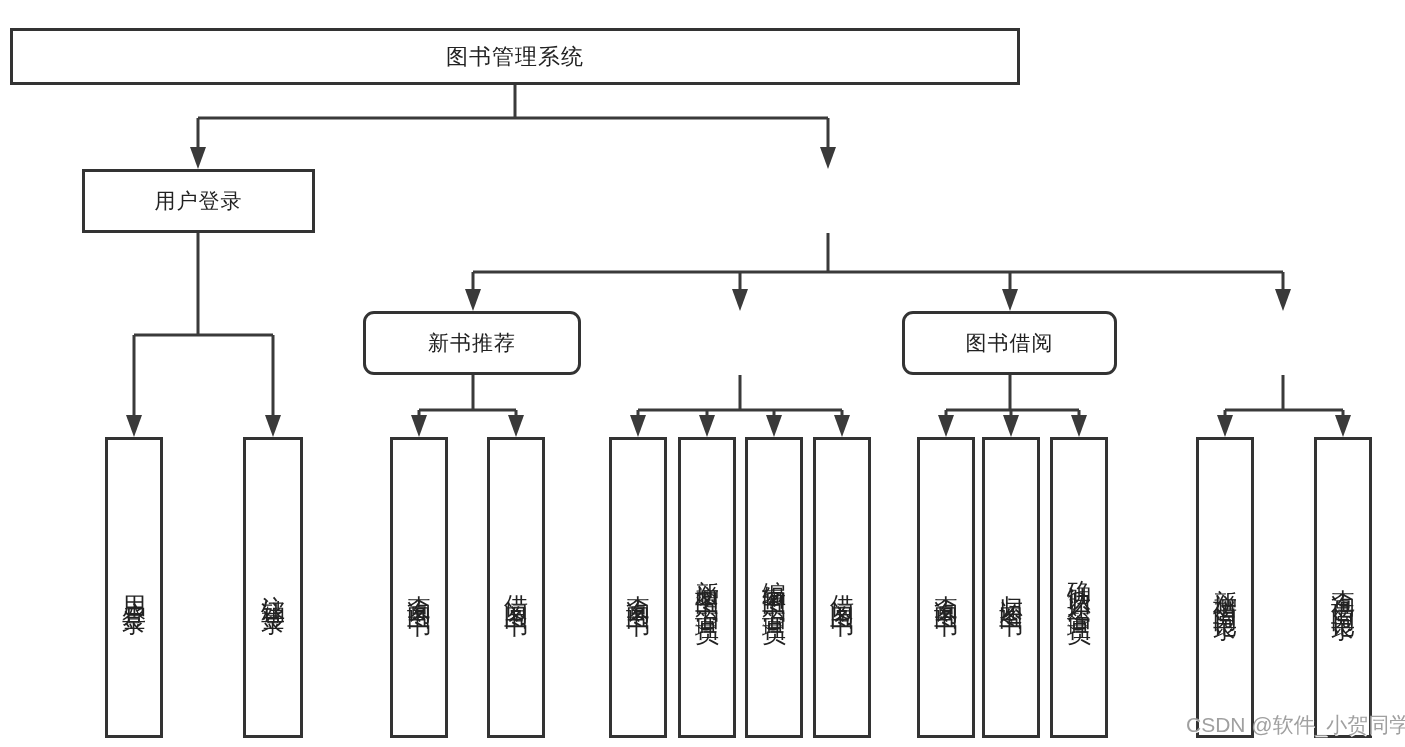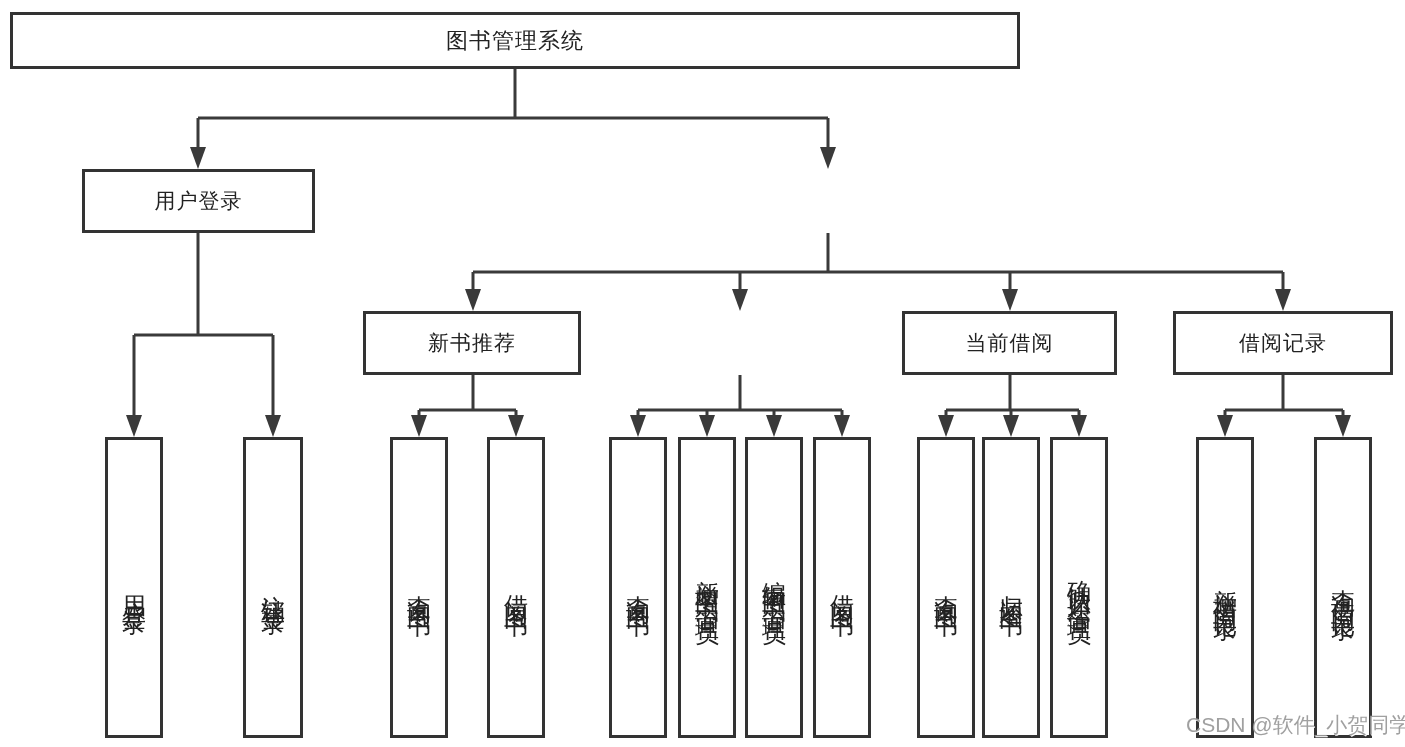--- a/index.html
+++ b/index.html
@@ -26,32 +26,32 @@
     position: absolute;
     box-sizing: border-box;
     border: 3px solid #333333;
     background: #ffffff;
     display: flex;
     align-items: center;
     justify-content: center;
     color: #222222;
   }
   .root-box {
-    left: 10px; top: 12px;
+    left: 10px; top: 28px;
     width: 1010px; height: 57px;
     font-size: 22px;
     letter-spacing: 1px;
   }
   .branch {
     height: 64px;
     font-size: 21px;
     letter-spacing: 1px;
   }
   .lvl2 { top: 169px; width: 233px; }
-  .lvl3 { top: 311px; width: 218px; }
+  .lvl3 { top: 311px; width: 218px; border-radius: 11px; }
   .leaf {
     top: 437px;
     width: 58px;
     height: 301px;
   }
   .vtext {
     writing-mode: vertical-rl;
     text-orientation: upright;
     font-size: 24px;
     letter-spacing: 6px;
@@ -112,24 +112,21 @@
   </div>
 
   <div class="node branch lvl2" style="left:82px">
     <span>用户登录</span>
   </div>
 
   <div class="node branch lvl3" style="left:363px">
     <span>新书推荐</span>
   </div>
   <div class="node branch lvl3" style="left:902px;width:215px">
-    <span>当前借阅</span>
-  </div>
-  <div class="node branch lvl3" style="left:1173px;width:220px">
-    <span>借阅记录</span>
+    <span>图书借阅</span>
   </div>
 
   <div class="node leaf" style="left:105px">
     <span class="vtext">用户登录</span>
   </div>
   <div class="node leaf" style="left:243px;width:60px">
     <span class="vtext">注销登录</span>
   </div>
 
   <div class="node leaf" style="left:390px">

